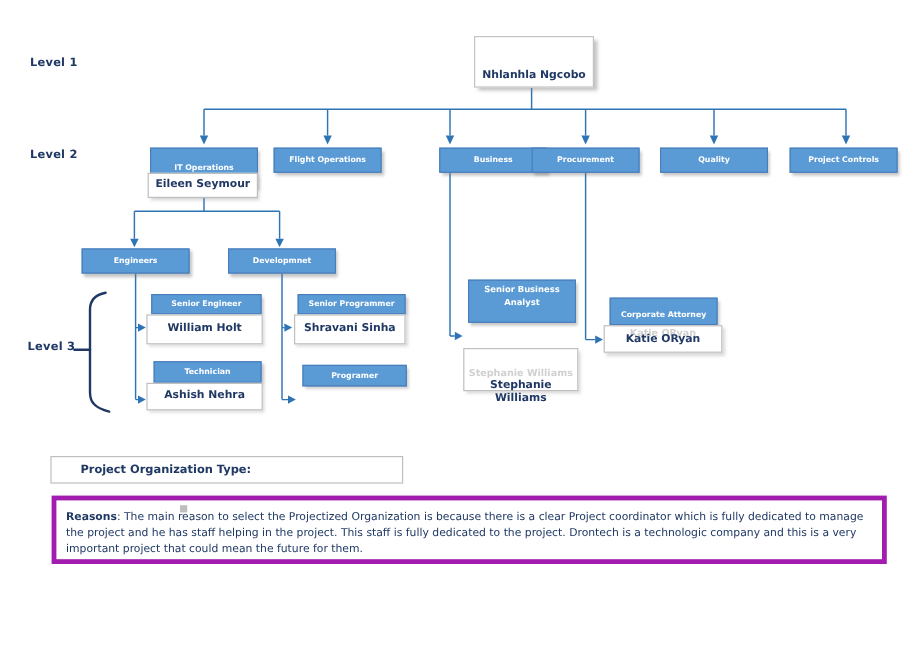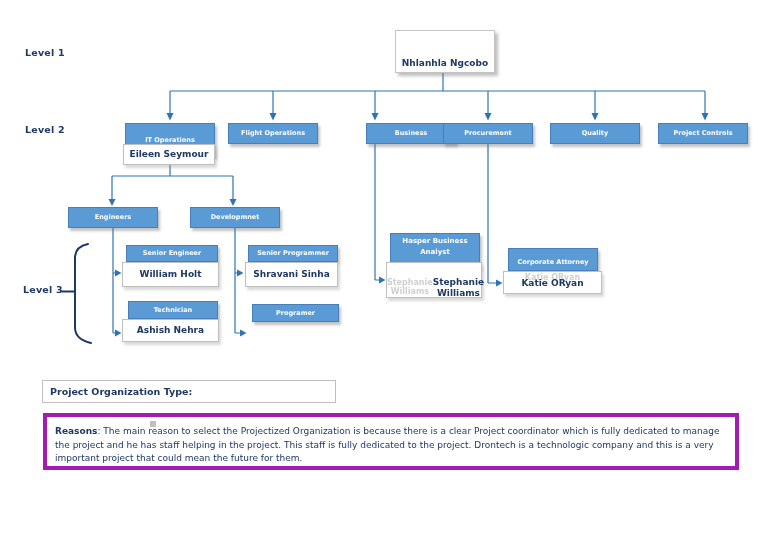--- a/index.html
+++ b/index.html
@@ -17,26 +17,26 @@
       box-shadow:3px 3px 3px rgba(130,130,130,.5);box-sizing:border-box;z-index:2;}
   .pm-head{position:absolute;left:-1px;top:-1px;width:96px;height:21px;z-index:3;
            background:linear-gradient(#5B9BD5 72%,#4d8ac6 100%);border:1px solid #4a7ebb;
            box-shadow:2px 2.5px 2.5px rgba(110,110,110,.5);display:flex;align-items:center;justify-content:center;
            color:#fff;font-weight:bold;font-size:7px;box-sizing:border-box;}
   .pm-name{position:absolute;left:0;right:0;top:22px;bottom:0;display:flex;align-items:center;justify-content:center;
            color:#1F3864;font-weight:bold;font-size:9px;}
   .head-top{align-items:flex-start;padding-top:2px;overflow:hidden;line-height:11px;font-size:7px;}
   .head-bottom{align-items:flex-end;padding-bottom:3px;}
   .over{z-index:3;}
-  .stack{flex-direction:row;justify-content:flex-start;padding-top:16px;}
+  .stack{flex-direction:column;justify-content:flex-start;padding-top:16px;margin-top:28px;}
   .ghost{opacity:.25;font-size:8px;line-height:1.1;font-weight:bold;color:#444;}
   .ghost-abs{position:absolute;left:0;right:0;top:1px;text-align:center;opacity:.25;font-size:8px;color:#444;}
   .katie-main{position:relative;padding-top:3px;}
   .type-box{position:absolute;left:42px;top:380px;width:294px;height:23px;border:1px solid #bfbfbf;background:#fff;
-            box-sizing:border-box;display:flex;align-items:center;padding-left:7px;z-index:2;
+            box-sizing:border-box;display:flex;align-items:center;padding-left:24px;z-index:2;
             font-weight:bold;font-size:9.5px;color:#1F3864;}
   .reasons-box{position:absolute;left:43px;top:413px;width:696px;height:57px;border:4px solid #a21caf;background:#fff;
                box-sizing:border-box;padding:8px 10px 0 8px;z-index:2;
                font-size:9px;color:#1F3864;line-height:1.5;}
   .reasons-box b{font-weight:bold;}
   .anchor-glyph{position:absolute;left:150px;top:421px;width:6px;height:6px;background:#b3b3b3;opacity:.85;z-index:4;}
 </style>
 </head>
 <body>
 
@@ -105,21 +105,21 @@
 
   <div class="bluebox" style="left:126px;top:245px;width:92px;height:17px;">Senior Engineer</div>
   <div class="namebox" style="left:122px;top:262px;width:97px;height:25px;">William Holt</div>
   <div class="bluebox" style="left:128px;top:301px;width:90px;height:18px;">Technician</div>
   <div class="namebox" style="left:122px;top:319px;width:97px;height:23px;">Ashish Nehra</div>
 
   <div class="bluebox" style="left:248px;top:245px;width:90px;height:17px;">Senior Programmer</div>
   <div class="namebox" style="left:245px;top:262px;width:93px;height:25px;">Shravani Sinha</div>
   <div class="bluebox" style="left:252px;top:304px;width:87px;height:18px;">Programer</div>
 
-  <div class="bluebox head-top" style="left:390px;top:233px;width:90px;height:36px;">Hasper Business Analyst</div>
+  <div class="bluebox head-top" style="left:390px;top:233px;width:90px;height:36px;">Senior Business Analyst</div>
   <div class="namebox over stack" style="left:386px;top:262px;width:96px;height:36px;">
     <span class="ghost">Stephanie Williams</span>
     <span>Stephanie Williams</span>
   </div>
 
   <div class="bluebox head-bottom" style="left:508px;top:248px;width:90px;height:23px;">Corporate Attorney</div>
   <div class="namebox over" style="left:503px;top:271px;width:99px;height:23px;">
     <span class="ghost-abs">Katie ORyan</span>
     <span class="katie-main">Katie ORyan</span>
   </div>

